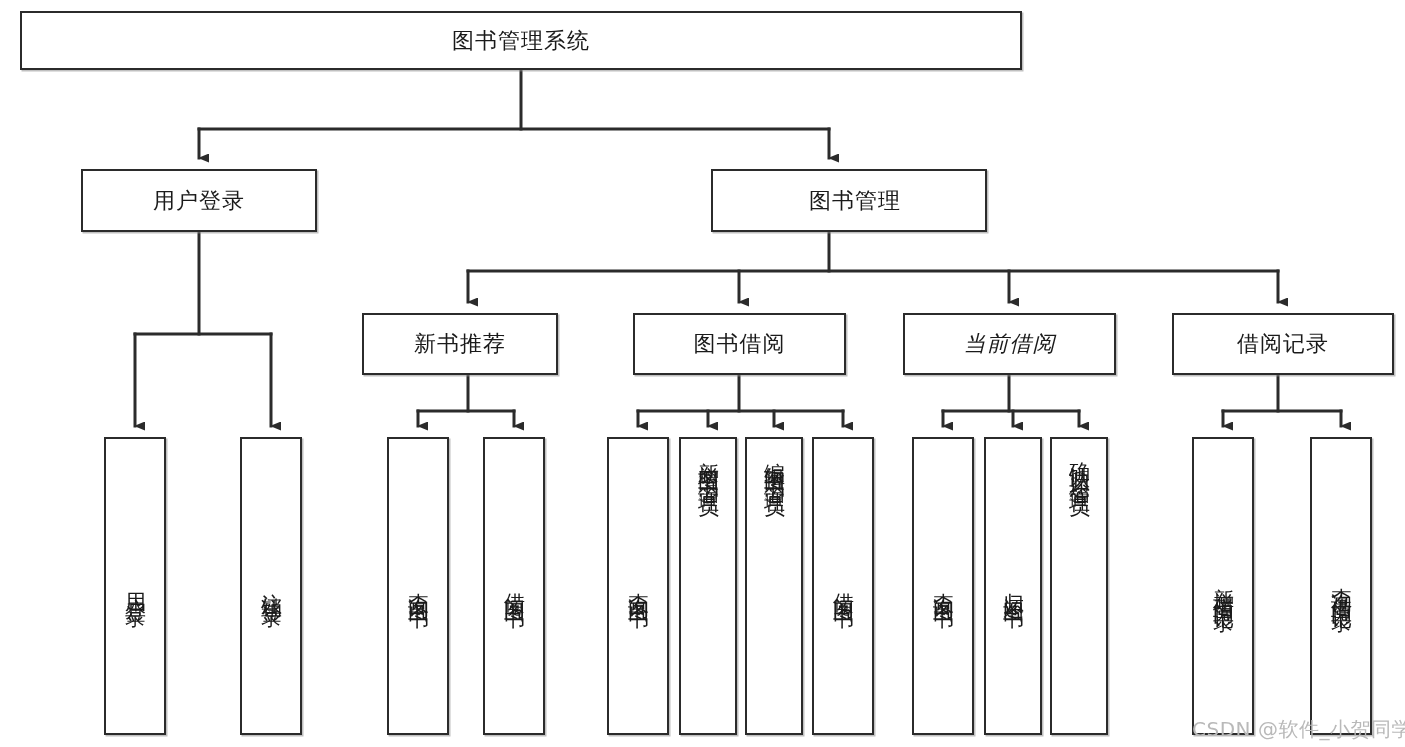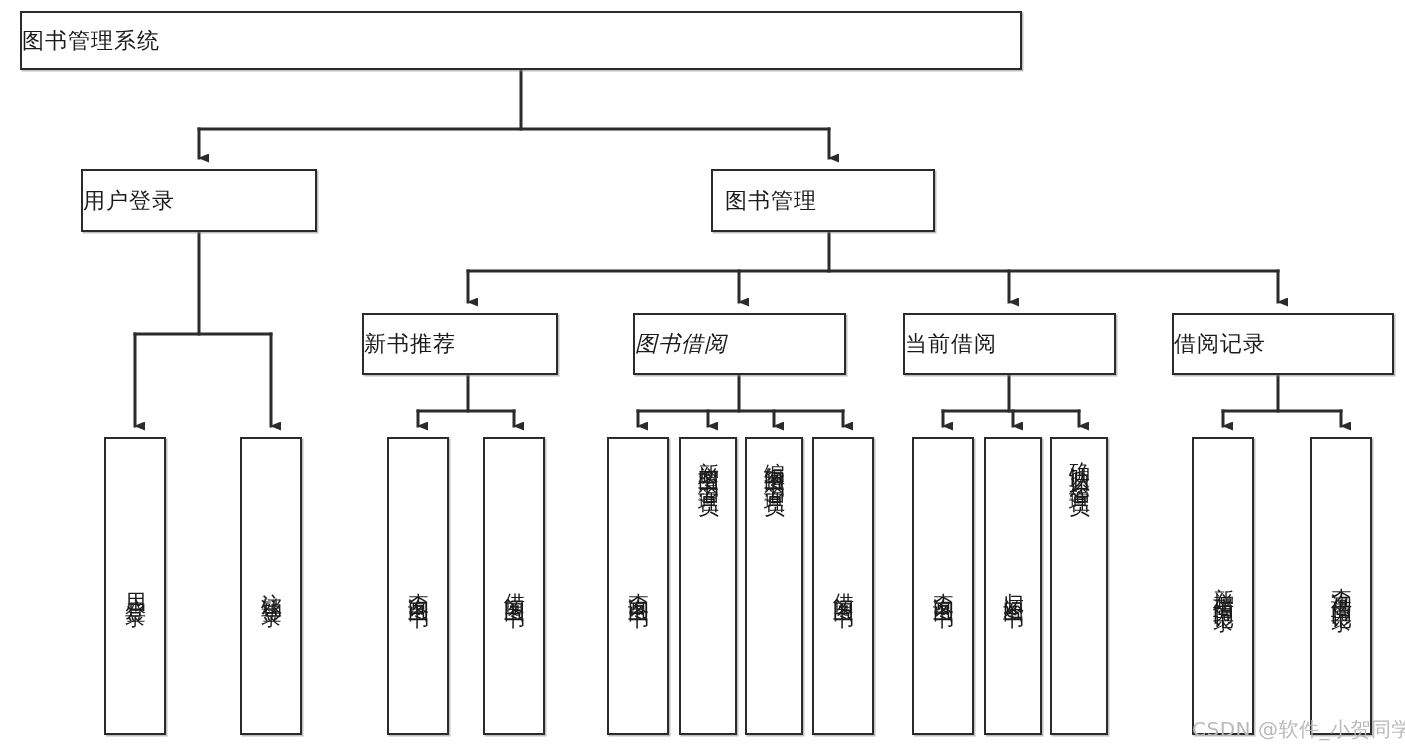--- a/index.html
+++ b/index.html
@@ -27,21 +27,21 @@
     pointer-events: none;
   }
   .node-box {
     position: absolute;
     box-sizing: border-box;
     background: #ffffff;
     border: 2.5px solid #2b2b2b;
     box-shadow: 1.5px 1.5px 0 rgba(140,140,140,0.55);
     display: flex;
     align-items: center;
-    justify-content: flex-start;
+    justify-content: center;
   }
   .node-label {
     color: #1a1a1a;
     font-size: 22px;
     line-height: 1.05;
     letter-spacing: 1px;
     white-space: nowrap;
     text-align: center;
   }
   
@@ -121,30 +121,30 @@
       </g>
   </svg>
 
   <div id="nodes-layer">
       <div class="node-box horizontal" style="left: 20px; top: 11px; width: 1002px; height: 59px;">
         <span class="node-label">图书管理系统</span>
       </div>
       <div class="node-box horizontal" style="left: 81px; top: 169px; width: 236px; height: 63px;">
         <span class="node-label">用户登录</span>
       </div>
-      <div class="node-box horizontal" style="left: 711px; top: 169px; width: 224px; height: 63px; padding-left: 12px;">
+      <div class="node-box horizontal" style="left: 711px; top: 169px; width: 276px; height: 63px; padding-left: 12px;">
         <span class="node-label">图书管理</span>
       </div>
       <div class="node-box horizontal" style="left: 362px; top: 313px; width: 196px; height: 62px;">
         <span class="node-label">新书推荐</span>
       </div>
-      <div class="node-box horizontal" style="left: 633px; top: 313px; width: 213px; height: 62px; font-style: italic;">
+      <div class="node-box horizontal" style="left: 633px; top: 313px; width: 213px; height: 62px;">
         <span class="node-label">图书借阅</span>
       </div>
-      <div class="node-box horizontal" style="left: 903px; top: 313px; width: 213px; height: 62px;">
+      <div class="node-box horizontal" style="left: 903px; top: 313px; width: 213px; height: 62px; font-style: italic;">
         <span class="node-label">当前借阅</span>
       </div>
       <div class="node-box horizontal" style="left: 1172px; top: 313px; width: 222px; height: 62px;">
         <span class="node-label">借阅记录</span>
       </div>
       <div class="node-box vertical centered" style="left: 104px; top: 437px; width: 62px; height: 298px;">
         <span class="node-label">用户登录</span>
       </div>
       <div class="node-box vertical centered" style="left: 240px; top: 437px; width: 62px; height: 298px;">
         <span class="node-label">注销登录</span>

